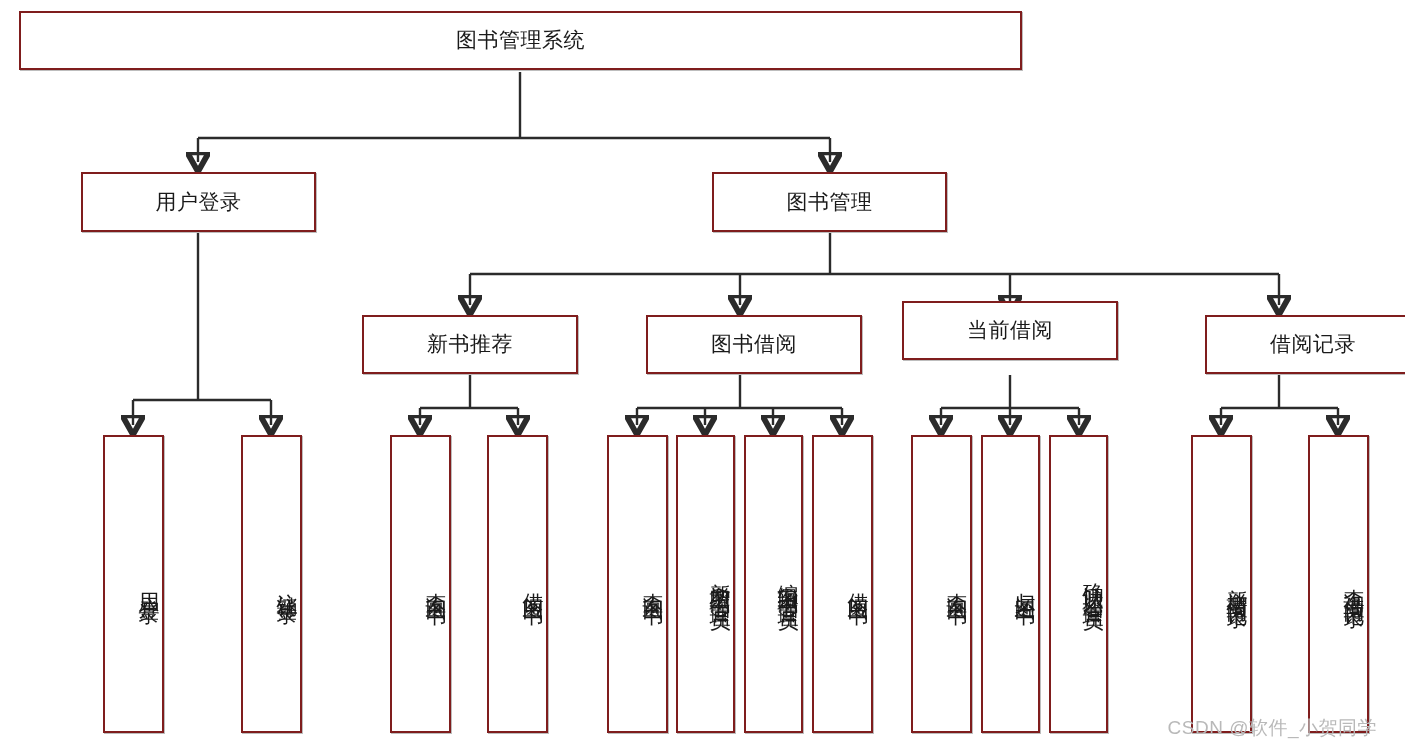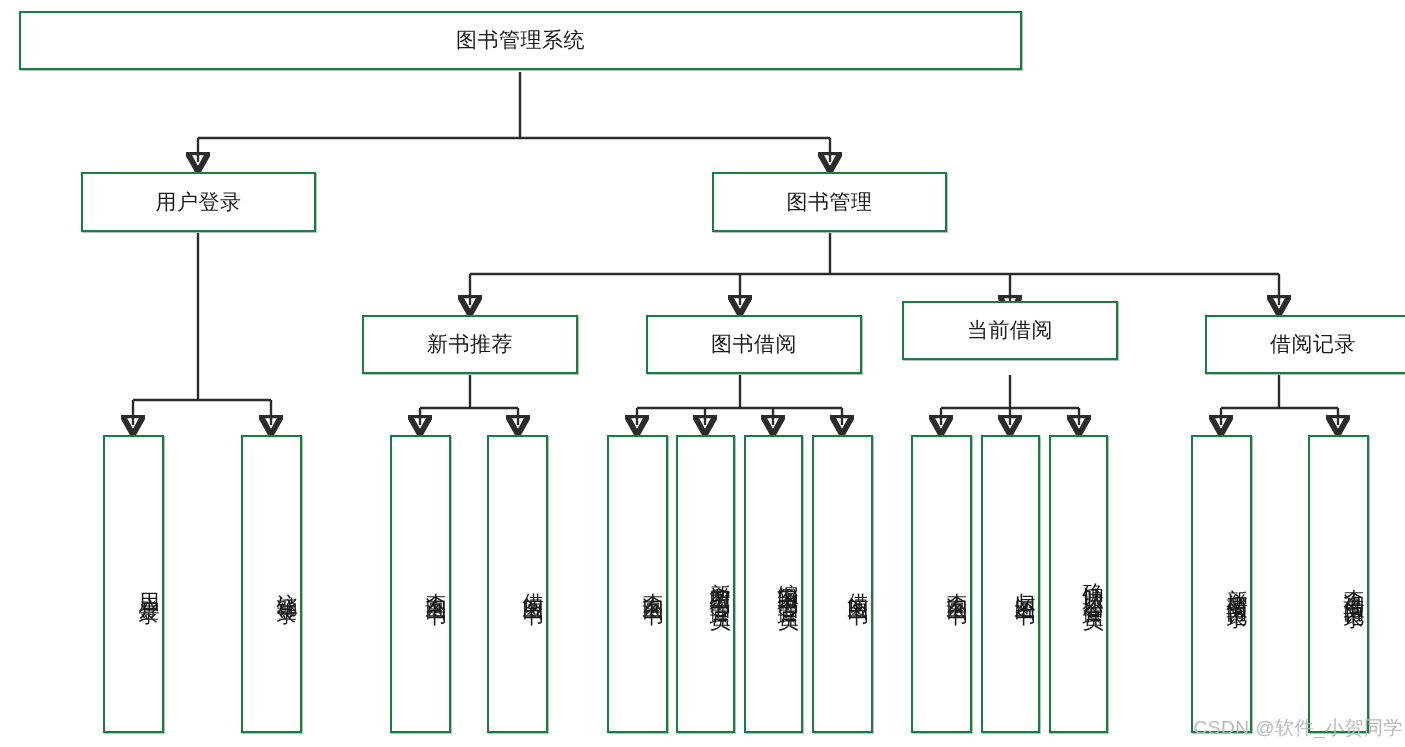--- a/index.html
+++ b/index.html
@@ -13,21 +13,21 @@
   #canvas {
     position: relative;
     width: 1405px;
     height: 747px;
     background: #ffffff;
     overflow: hidden;
   }
   .node {
     position: absolute;
     box-sizing: border-box;
-    border: 2px solid #15803d;
+    border: 2px solid #7f1d1d;
     background: #ffffff;
     display: flex;
     align-items: center;
     justify-content: center;
     color: #1a1a1a;
     text-align: center;
     line-height: 1.25;
     box-shadow: 1px 1px 0 #bdbdbd;
   }
   .node-h {
@@ -55,21 +55,21 @@
     height: 747px;
     pointer-events: none;
   }
   svg#wires path, svg#wires line {
     stroke: #2b2b2b;
     stroke-width: 2.4;
     fill: none;
   }
   .watermark {
     position: absolute;
-    right: 2px;
+    right: 28px;
     bottom: 6px;
     font-size: 19px;
     color: #b9b9b9;
     white-space: nowrap;
     letter-spacing: 0.5px;
   }
 </style>
 </head>
 <body>
 

